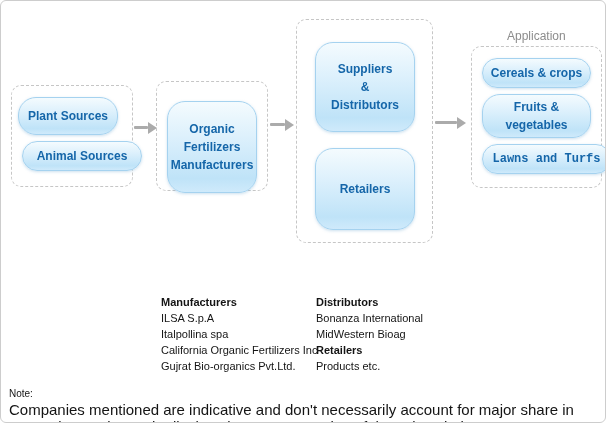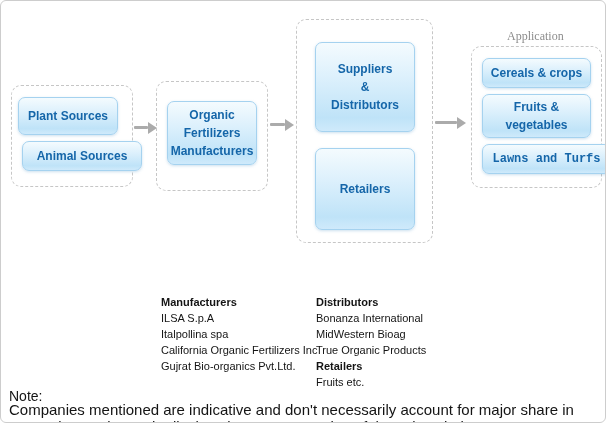--- a/index.html
+++ b/index.html
@@ -22,21 +22,21 @@
     border-radius: 10px;
   }
 
   .box {
     position: absolute;
     display: flex;
     align-items: center;
     justify-content: center;
     text-align: center;
     border: 1px solid #a5d2ef;
-    border-radius: 7px;
+    border-radius: 18px;
     background: linear-gradient(180deg, #f4fbfe 0%, #dcf0fc 40%, #bfe3f8 85%, #cfeafb 100%);
     color: #1566a9;
     font-weight: bold;
     font-size: 12px;
     box-shadow: 0 1px 3px rgba(110, 165, 205, 0.35);
     padding: 2px 4px;
   }
   .box span { white-space: pre-line; line-height: 1.5; }
 
   .arrow { position: absolute; height: 3px; background: #ababab; border-radius: 1px; }
@@ -49,47 +49,46 @@
     width: 0; height: 0;
     border-left: 9px solid #ababab;
     border-top: 6px solid transparent;
     border-bottom: 6px solid transparent;
   }
 
   .app-label {
     position: absolute;
     color: #8c8c8c;
     font-size: 12px;
-    font-family: Liberation Serif, serif;
   }
 
   .list { position: absolute; font-size: 11px; line-height: 16px; color: #141414; }
   .list .title { font-weight: bold; }
 
-  .note-label { position: absolute; font-size: 14px; color: #141414; }
+  .note-label { position: absolute; font-size: 10px; color: #141414; }
   .note-text  { position: absolute; font-size: 15px; color: #141414; width: 592px; }
 </style>
 </head>
 <body>
 
 <div class="page">
 
   <div class="dashed" style="left:10px; top:84px; width:122px; height:102px;">
     <div class="box" style="left:6px; top:11px; width:100px; height:38px;">
       <span>Plant Sources</span>
     </div>
     <div class="box" style="left:10px; top:55px; width:120px; height:30px;justify-content:center;">
       <span>Animal Sources</span>
     </div>
   </div>
 
   <div class="arrow" style="left:133px; top:125px; width:14px;"></div>
 
   <div class="dashed" style="left:155px; top:80px; width:112px; height:110px;">
-    <div class="box" style="left:10px; top:19px; width:90px; height:64px;">
+    <div class="box" style="left:10px; top:19px; width:90px; height:92px;">
       <span>Organic
 Fertilizers
 Manufacturers</span>
     </div>
   </div>
 
   <div class="arrow" style="left:269px; top:122px; width:15px;"></div>
 
   <div class="dashed" style="left:295px; top:18px; width:137px; height:224px;">
     <div class="box" style="left:18px; top:22px; width:100px; height:90px;">
@@ -123,21 +122,20 @@
     <div>ILSA S.p.A</div>
     <div>Italpollina spa</div>
     <div>California Organic Fertilizers Inc</div>
     <div>Gujrat Bio-organics Pvt.Ltd.</div>
   </div>
 
   <div class="list" style="left:315px; top:293px;">
     <div class="title">Distributors</div>
     <div>Bonanza International</div>
     <div>MidWestern Bioag</div>
-    <div>True Organic Products</div>
     <div class="title">Retailers</div>
-    <div>Fruits etc.</div>
+    <div>Products etc.</div>
   </div>
 
   <div class="note-label" style="left:8px; top:387px;">Note:</div>
   <div class="note-text" style="left:8px; top:400px;">Companies mentioned are indicative and don't necessarily account for major share in respective markets. The list is only a representation of the value chain.</div>
 
 </div>
 
 </body></html>

